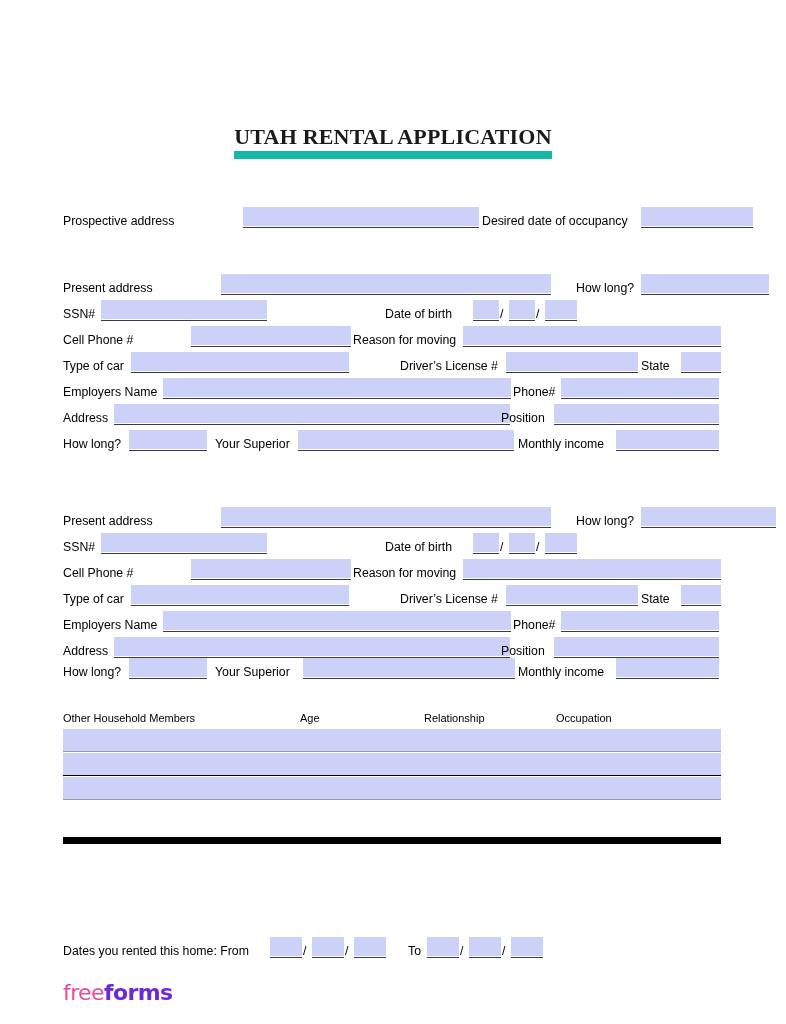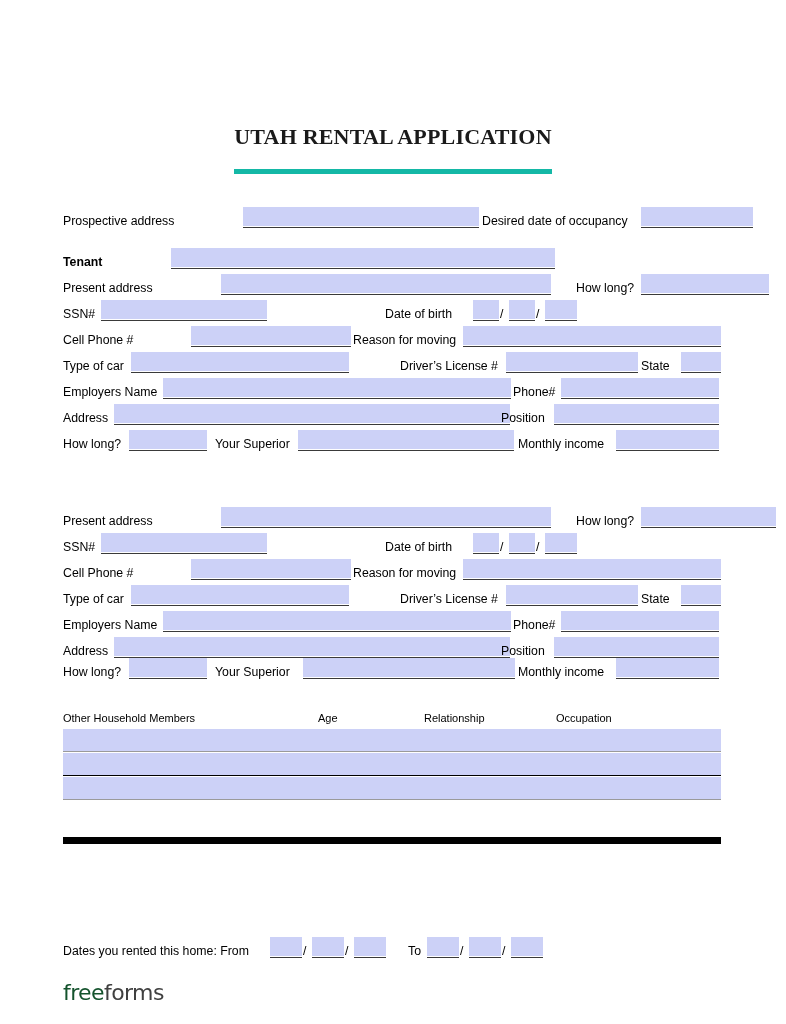--- a/index.html
+++ b/index.html
@@ -32,22 +32,22 @@
     top: 124px;
     width: 786px;
     text-align: center;
     font-family: "Liberation Serif", serif;
     font-weight: bold;
     font-size: 22px;
     letter-spacing: 0.2px;
     color: #1a1a1a;
   }
   .doc-title span {
-    border-bottom: 5px solid #14b8a6;
-    padding-bottom: 20px;
+    border-bottom: 8px solid #14b8a6;
+    padding-bottom: 2px;
   }
 
   
   .row {
     position: absolute;
     height: 22px;
     font-size: 12.3px;
     line-height: 22px;
     white-space: nowrap;
   }
@@ -117,46 +117,41 @@
   
   .logo {
     position: absolute;
     left: 63px;
     top: 980px;
     font-family: "DejaVu Sans", sans-serif;
     font-size: 22px;
     font-weight: bold;
     letter-spacing: -0.6px;
   }
-  .logo .free { color: #14532d; font-weight: normal; }
-  .logo .forms { color: #404040; font-weight: normal; }
+  .logo .free { color: #ec4899; font-weight: normal; }
+  .logo .forms { color: #6d28d9; font-weight: bold; }
 </style>
 </head>
 <body>
 
 <div class="page">
 
   <div class="doc-title">
     <span>UTAH RENTAL APPLICATION</span>
   </div>
 
   <div class="row" style="left:63px; top:207px; width:660px;">
     <span class="lbl" style="left:0;">Prospective address</span>
     <span class="fill" style="left:180px; width:236px;"></span>
     <span class="rule" style="left:180px; width:236px;"></span>
     <span class="lbl" style="left:419px;">Desired date of occupancy</span>
     <span class="fill" style="left:578px; width:112px;"></span>
     <span class="rule" style="left:578px; width:112px;"></span>
   </div>
 
-  <div class="row" style="left:63px; top:248px; width:660px;">
-    <span class="lbl bold" style="left:0;">Tenant</span>
-    <span class="fill" style="left:108px; width:384px;"></span>
-    <span class="rule" style="left:108px; width:384px;"></span>
-  </div>
 
   <div class="row" style="left:63px; top:274px; width:660px;">
     <span class="lbl" style="left:0;">Present address</span>
     <span class="fill" style="left:158px; width:330px;"></span>
     <span class="rule" style="left:158px; width:330px;"></span>
     <span class="lbl" style="left:513px;">How long?</span>
     <span class="fill" style="left:578px; width:128px;"></span>
     <span class="rule" style="left:578px; width:128px;"></span>
   </div>
 
@@ -297,21 +292,21 @@
     <span class="lbl" style="left:152px;">Your Superior</span>
     <span class="fill" style="left:240px; width:212px;"></span>
     <span class="rule" style="left:240px; width:212px;"></span>
     <span class="lbl" style="left:455px;">Monthly income</span>
     <span class="fill" style="left:553px; width:103px;"></span>
     <span class="rule" style="left:553px; width:103px;"></span>
   </div>
 
   <div>
     <span class="hh-head" style="left:63px; top:711px;">Other Household Members</span>
-    <span class="hh-head" style="left:318px; top:711px;">Age</span>
+    <span class="hh-head" style="left:300px; top:711px;">Age</span>
     <span class="hh-head" style="left:424px; top:711px;">Relationship</span>
     <span class="hh-head" style="left:556px; top:711px; padding-right:66px;">Occupation</span>
 
     <div class="hh-band" style="top:729px;"></div>
     <div class="hh-line" style="top:751px;"></div>
 
     <div class="hh-band" style="top:753px;"></div>
     <div class="hh-line dark" style="top:775px;"></div>
 
     <div class="hh-band" style="top:777px;"></div>

